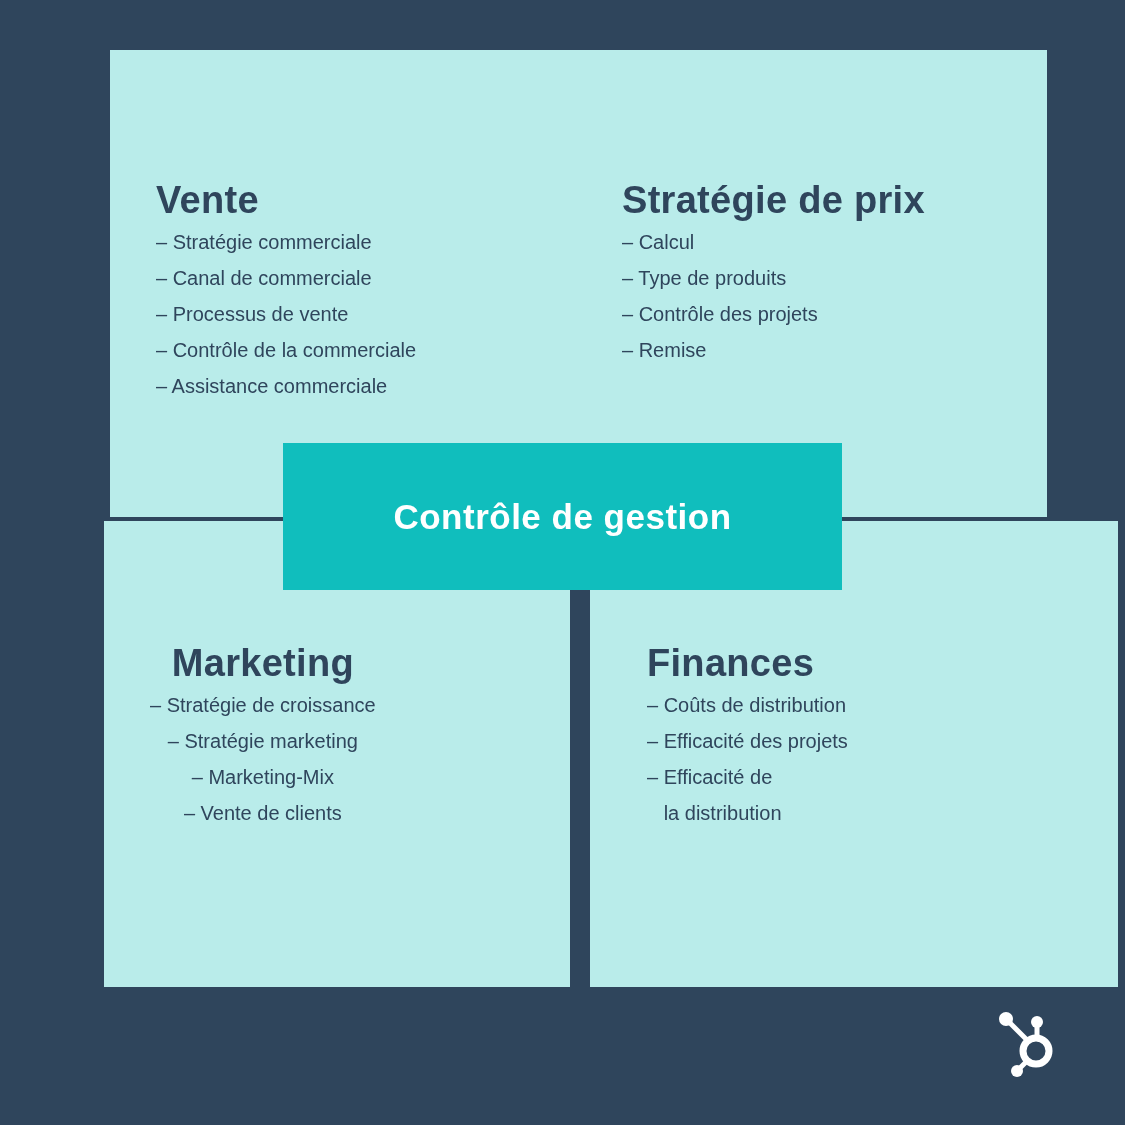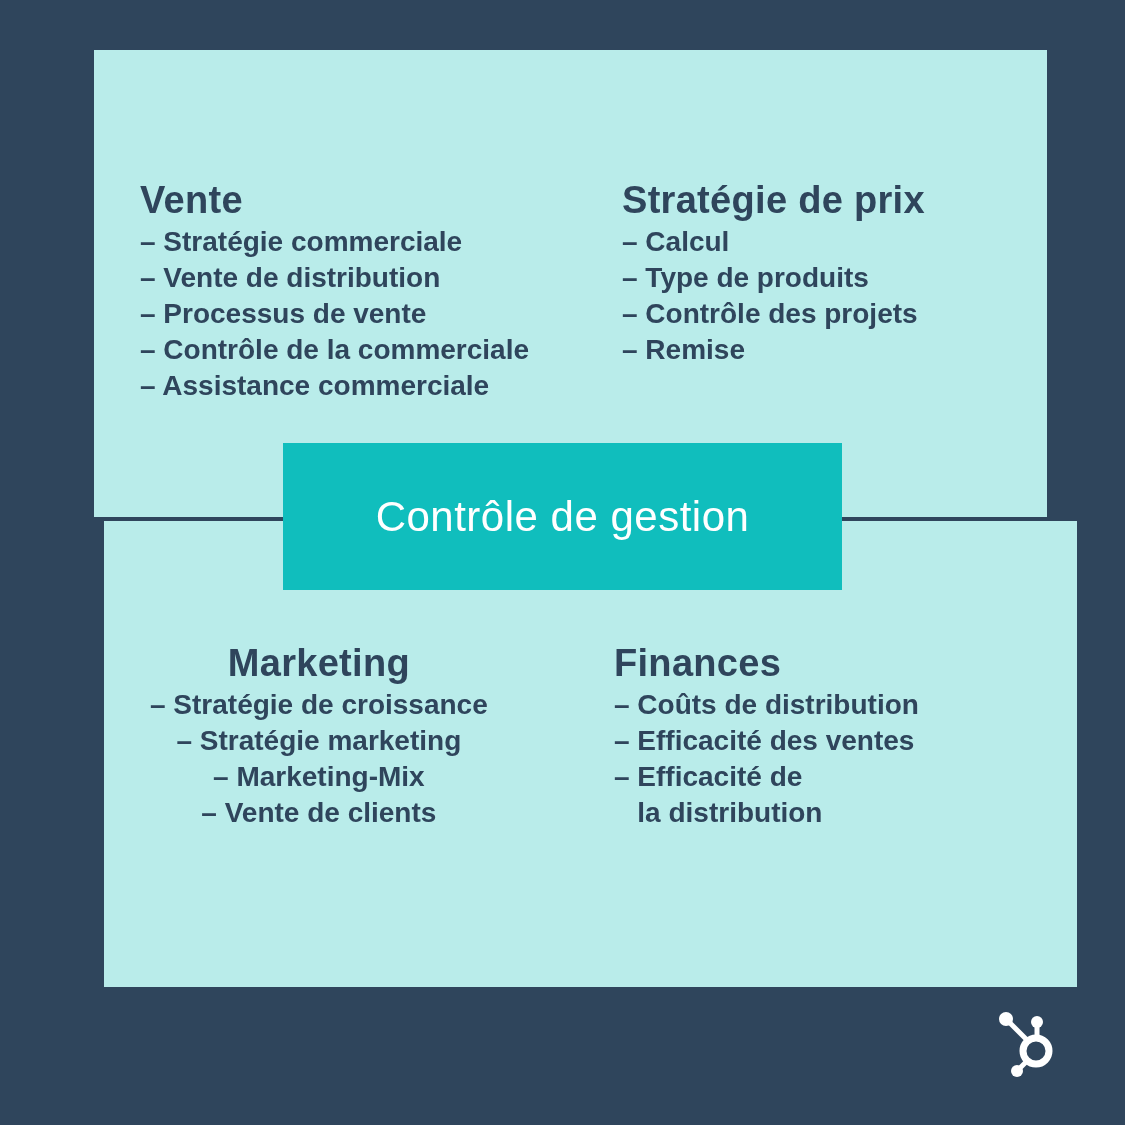--- a/index.html
+++ b/index.html
@@ -1,42 +1,42 @@
 <!DOCTYPE html>
 <html><head>
 <meta charset="utf-8">
 <style>
   html, body { margin:0; padding:0; }
   body { width:1125px; height:1125px; background:#2f455c; position:relative; overflow:hidden;
          font-family:"Liberation Sans", "DejaVu Sans", sans-serif; color:#2f455c; }
   .grid { position:absolute; left:94px; top:50px; width:937px; height:937px; background:#2f455c; }
   .quad { position:absolute; background:#b9ecea; }
-  .q-tl { left:0; top:0; width:473px; height:467px; }
+  .q-tl { left:16px; top:0; width:473px; height:467px; }
   .q-tr { left:471px; top:0; width:482px; height:467px; }
   .q-bl { left:10px; top:471px; width:466px; height:466px;text-align:center; }
-  .q-br { left:463px; top:471px; width:520px; height:466px; }
+  .q-br { left:496px; top:471px; width:520px; height:466px;padding-left:8px; }
   .block { position:absolute; }
   .title { font-weight:bold; font-size:38px; line-height:44px; margin:0 0 2px 0; letter-spacing:0.3px; }
   .items { list-style:none; margin:0; padding:0; }
-  .items li { font-size:28px; line-height:36px; white-space:pre;font-weight:bold; }
+  .items li { font-size:20px; line-height:36px; white-space:pre; }
   .center { position:absolute; left:283px; top:443px; width:559px; height:147px; background:#10bebd;
             display:flex; align-items:center; justify-content:center; }
-  .center span { color:#ffffff; font-weight:normal; font-size:42px; letter-spacing:0.5px; }
+  .center span { color:#ffffff; font-weight:bold; font-size:35px; letter-spacing:0.5px; }
   .logo { position:absolute; left:992px; top:1005px; width:76px; height:76px; }
 </style>
 </head>
 <body>
 
 <div class="grid">
   <div class="quad q-tl">
     <div class="block" style="left:46px; top:128px;">
       <div class="title">Vente</div>
       <ul class="items">
         <li>– Stratégie commerciale</li>
-        <li>– Vente de distribution</li>
+        <li>– Canal de commerciale</li>
         <li>– Processus de vente</li>
         <li>– Contrôle de la commerciale</li>
         <li>– Assistance commerciale</li>
       </ul>
     </div>
   </div>
   <div class="quad q-tr">
     <div class="block" style="left:57px; top:128px;">
       <div class="title">Stratégie de prix</div>
       <ul class="items">
@@ -56,21 +56,21 @@
         <li>– Marketing-Mix</li>
         <li>– Vente de clients</li>
       </ul>
     </div>
   </div>
   <div class="quad q-br">
     <div class="block" style="left:57px; top:120px;">
       <div class="title">Finances</div>
       <ul class="items">
         <li>– Coûts de distribution</li>
-        <li>– Efficacité des ventes</li>
+        <li>– Efficacité des projets</li>
         <li>– Efficacité de</li>
         <li>   la distribution</li>
       </ul>
     </div>
   </div>
 </div>
 
 <div class="center">
   <span>Contrôle de gestion</span>
 </div>

